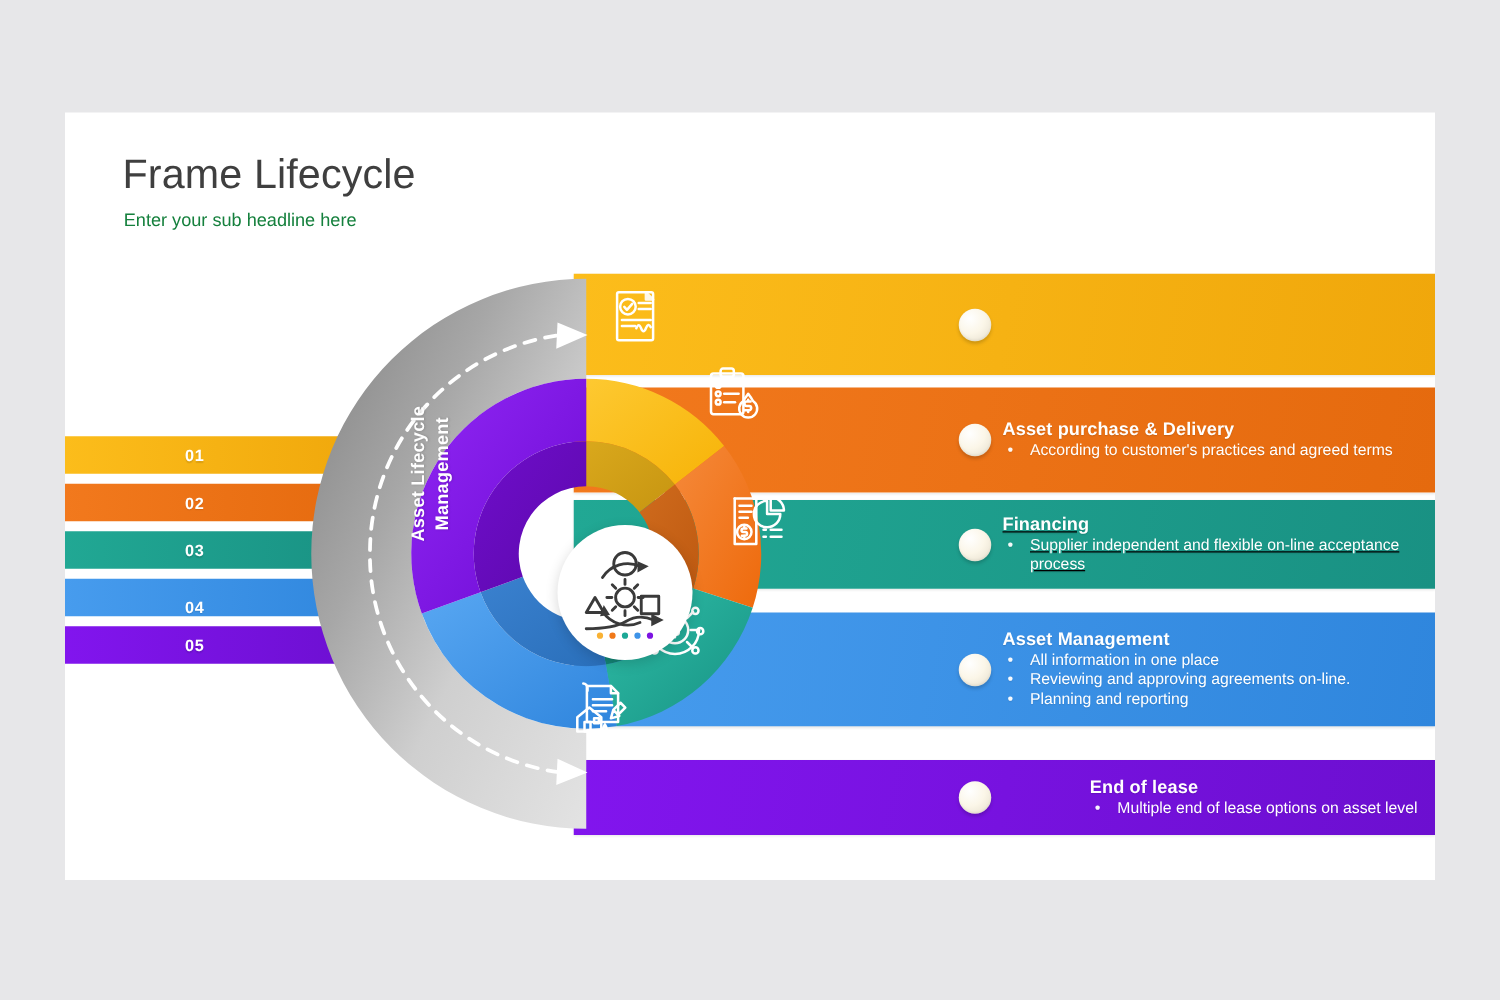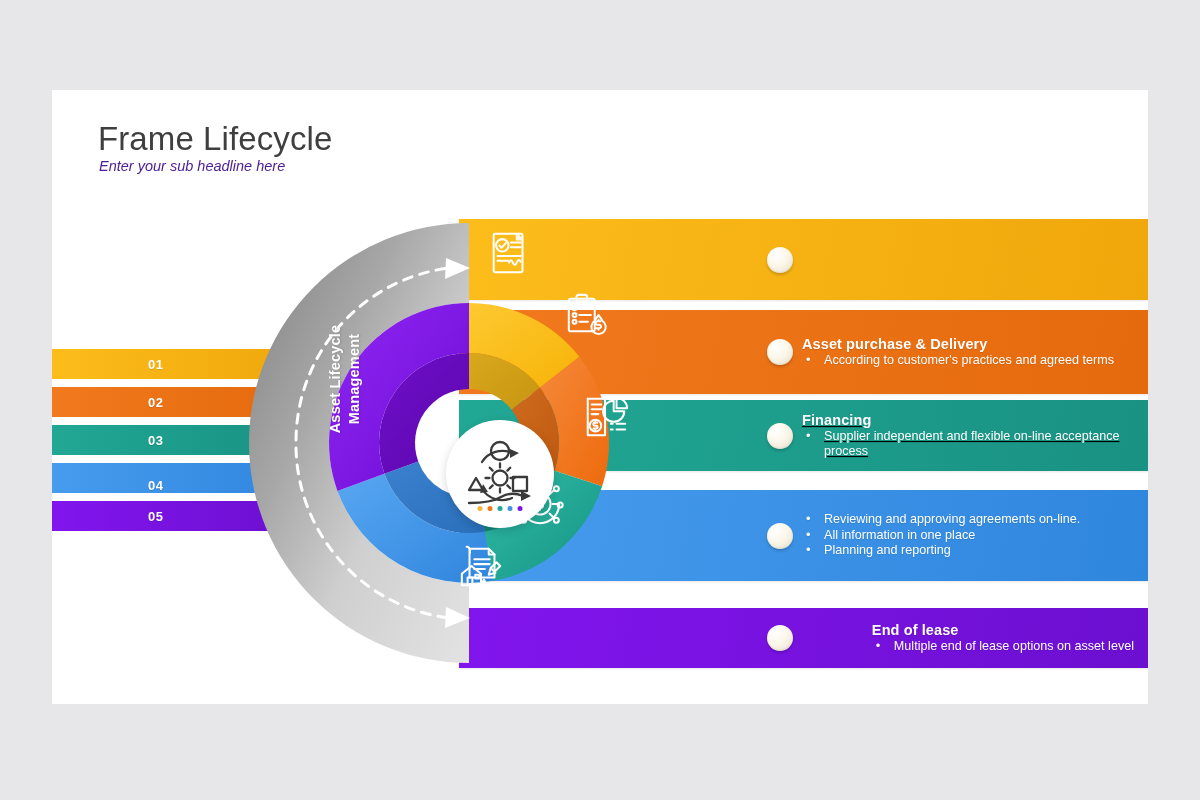--- a/index.html
+++ b/index.html
@@ -17,22 +17,22 @@
     overflow: hidden;
   }
 
   
   #page-title {
     position: absolute; left: 46px; top: 30px;
     font-size: 33px; font-weight: 400; color: #3f3f3f;
     letter-spacing: 0.1px;
   }
   #page-subtitle {
-    position: absolute; left: 47px; top: 68px;
-    font-size: 14.5px; font-weight: 400; color: #4c1d95; font-style: italic;
+    position: absolute; left: 47px; top: 79px;
+    font-size: 14.5px; font-weight: 400; color: #15803d;
   }
 
   
   .num-bar {
     position: absolute; left: -2px; width: 248px; height: 30px;
     display: flex; align-items: center;
   }
   .num-bar span {
     margin-left: 98px;
     color: #ffffff; font-size: 13px; font-weight: bold;
@@ -136,23 +136,24 @@
         <div class="info-text">
           <div class="info-title">Financing</div>
           <ul class="info-list">
             <li>Supplier independent and flexible on-line acceptance process</li>
           </ul>
         </div>
       </div>
       <div class="info-bar" style="top: 400px; height: 91px; background: linear-gradient(100deg, rgb(71, 156, 238) 0%, rgb(47, 134, 221) 100%);">
         <div class="bullet-dot"></div>
         <div class="info-text">
+          <div class="info-title">Asset Management</div>
           <ul class="info-list">
+            <li>All information in one place</li>
             <li>Reviewing and approving agreements on-line.</li>
-            <li>All information in one place</li>
             <li>Planning and reporting</li>
           </ul>
         </div>
       </div>
       <div class="info-bar" style="top: 518px; height: 60px; background: linear-gradient(100deg, rgb(130, 21, 238) 0%, rgb(108, 15, 208) 100%); justify-content: flex-end;">
         <div class="bullet-dot"></div>
         <div class="info-text">
           <div class="info-title">End of lease</div>
           <ul class="info-list">
             <li>Multiple end of lease options on asset level</li>

